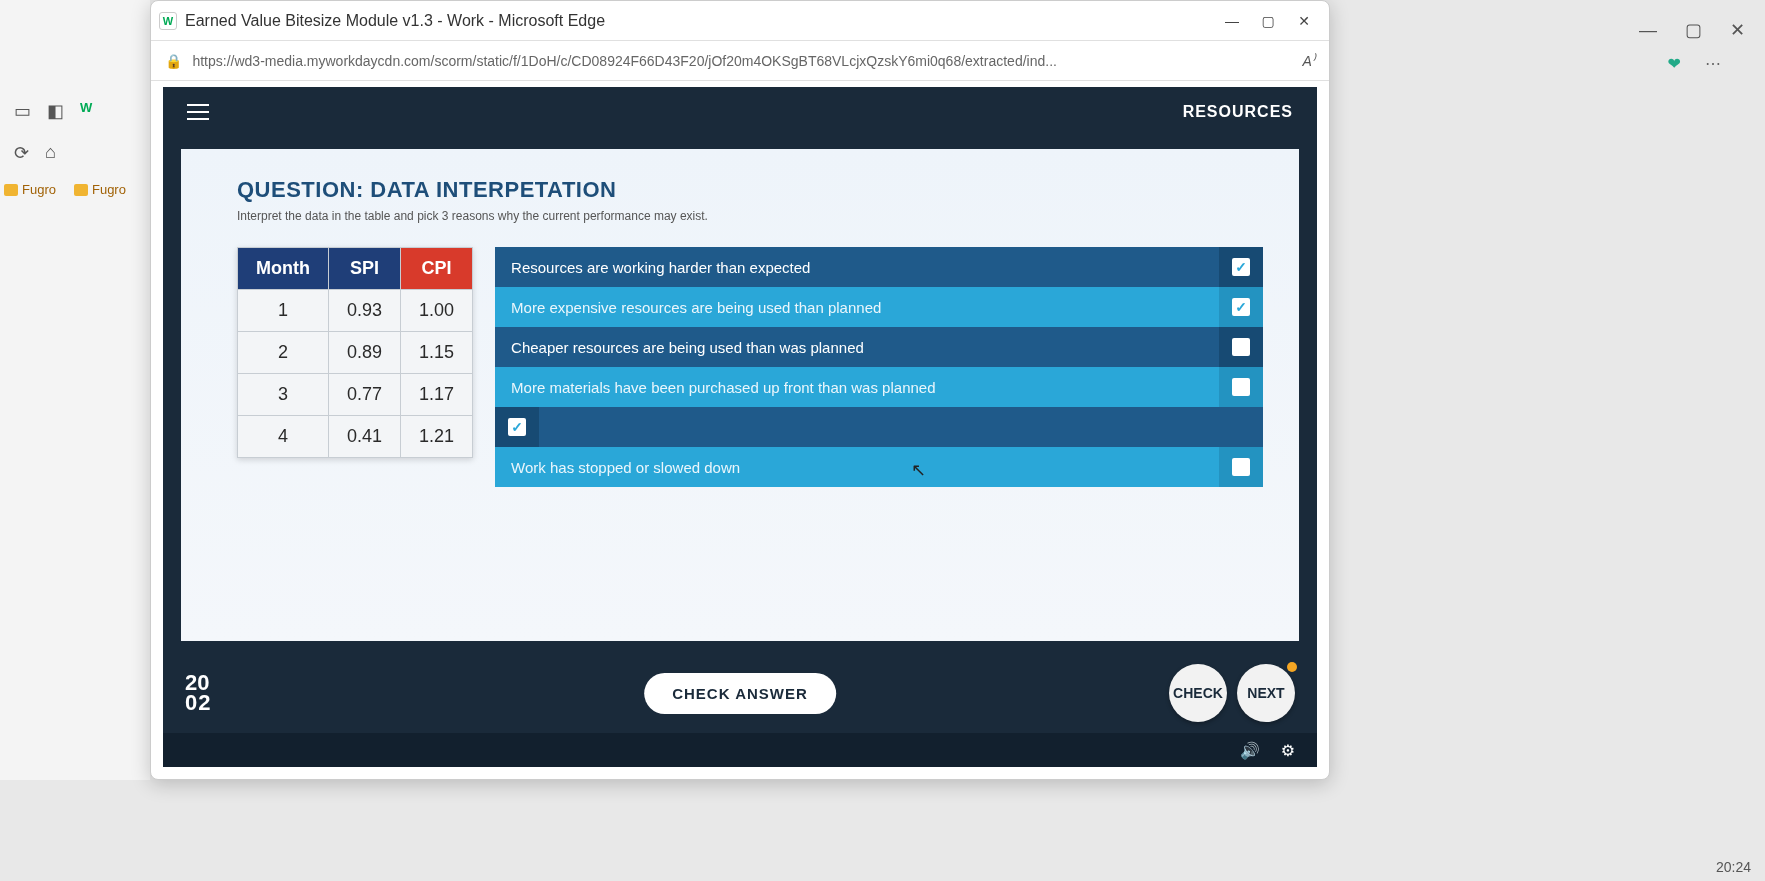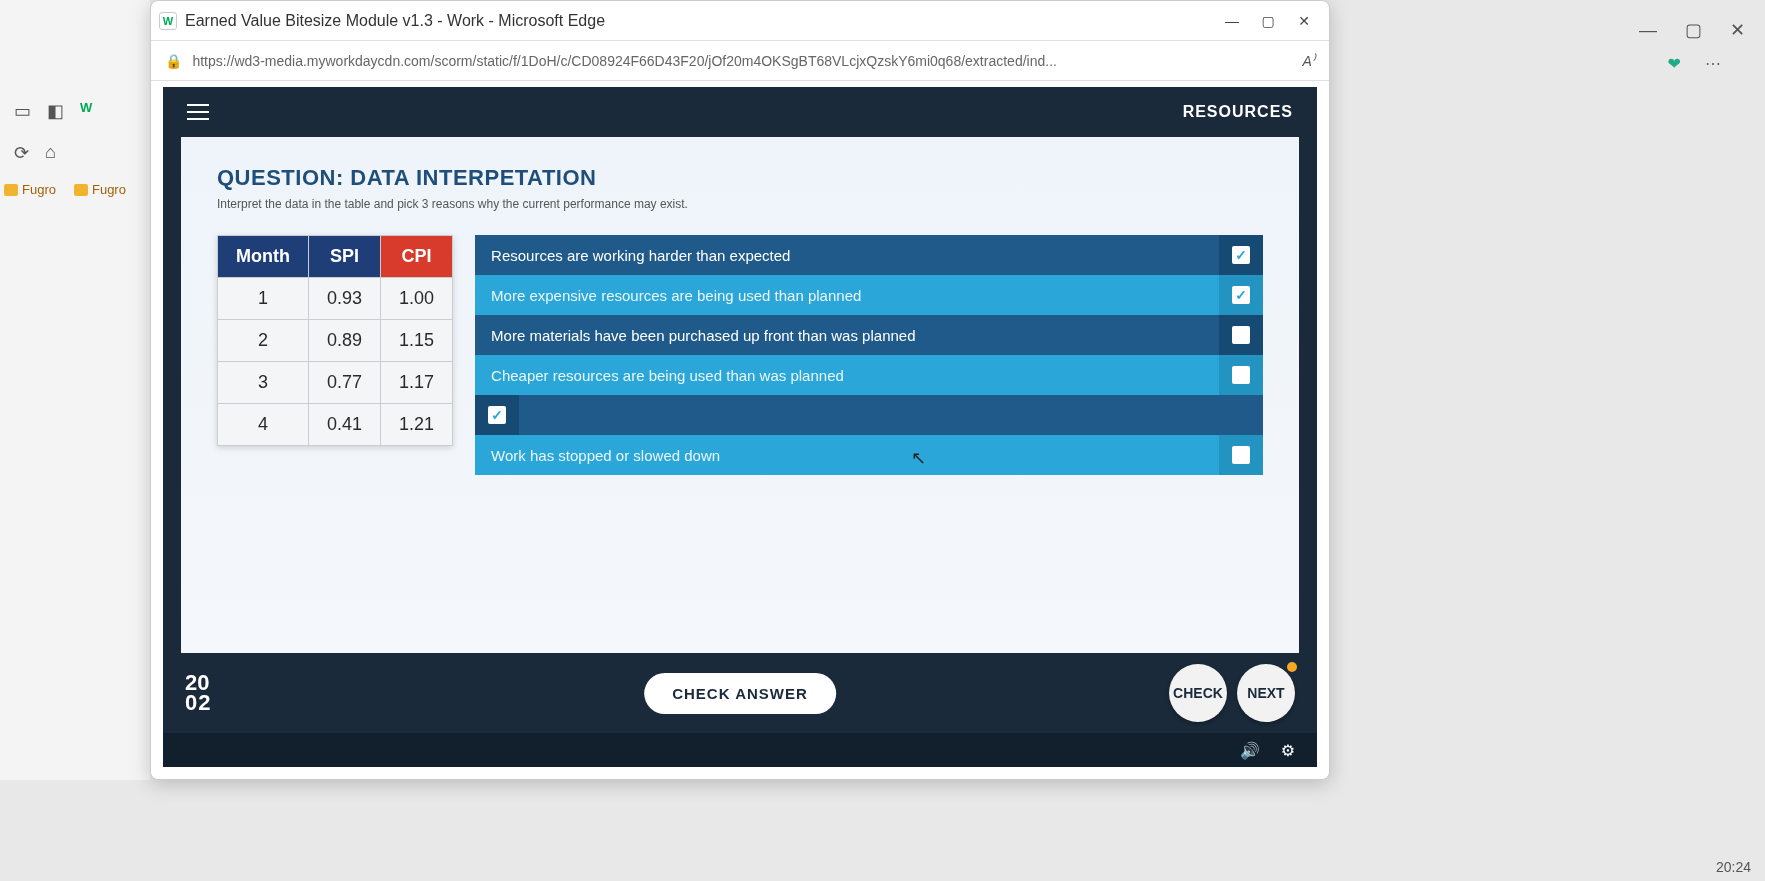--- a/index.html
+++ b/index.html
@@ -111,23 +111,23 @@
     width:22px;height:16px;
     display:flex;flex-direction:column;justify-content:space-between;
     cursor:pointer;
   }
   .hamburger span{height:2px;background:#fff;width:100%;}
   .resources-link{font-weight:700;font-size:16px;letter-spacing:1px;cursor:pointer;}
 
   .slide-area{
     flex:1;
     background:linear-gradient(180deg,#eef4fa 0%,#f4f7fb 100%);
-    margin:0 18px;
+    margin:12px 18px;
     position:relative;
-    padding:28px 36px 20px 36px;
+    padding:28px 36px 20px 56px;
   }
   .slide-title{color:#1e4e79;font-size:22px;font-weight:700;letter-spacing:0.5px;margin-bottom:6px;}
   .slide-instruction{color:#555;font-size:12px;margin-bottom:24px;}
 
   .content-row{display:flex;gap:22px;align-items:flex-start;}
 
   table.data{
     border-collapse:collapse;
     font-size:18px;
     box-shadow:0 2px 6px rgba(0,0,0,0.15);
@@ -340,27 +340,27 @@
                 <div class="cb">✓</div>
               </div>
           </div>
           <div class="option">
             <div class="label">More expensive resources are being used than planned</div>
             <div class="cb-wrap">
                 <div class="cb">✓</div>
               </div>
           </div>
           <div class="option">
+            <div class="label">Cheaper resources are being used than was planned</div>
+            <div class="cb-wrap">
+                <div class="cb"></div>
+              </div>
+          </div>
+          <div class="option">
             <div class="label">More materials have been purchased up front than was planned</div>
-            <div class="cb-wrap">
-                <div class="cb"></div>
-              </div>
-          </div>
-          <div class="option">
-            <div class="label">Cheaper resources are being used than was planned</div>
             <div class="cb-wrap">
                 <div class="cb"></div>
               </div>
           </div>
           <div class="option">
             <div class="cb-wrap">
                 <div class="cb">✓</div>
               </div>
           </div>
           <div class="option">

